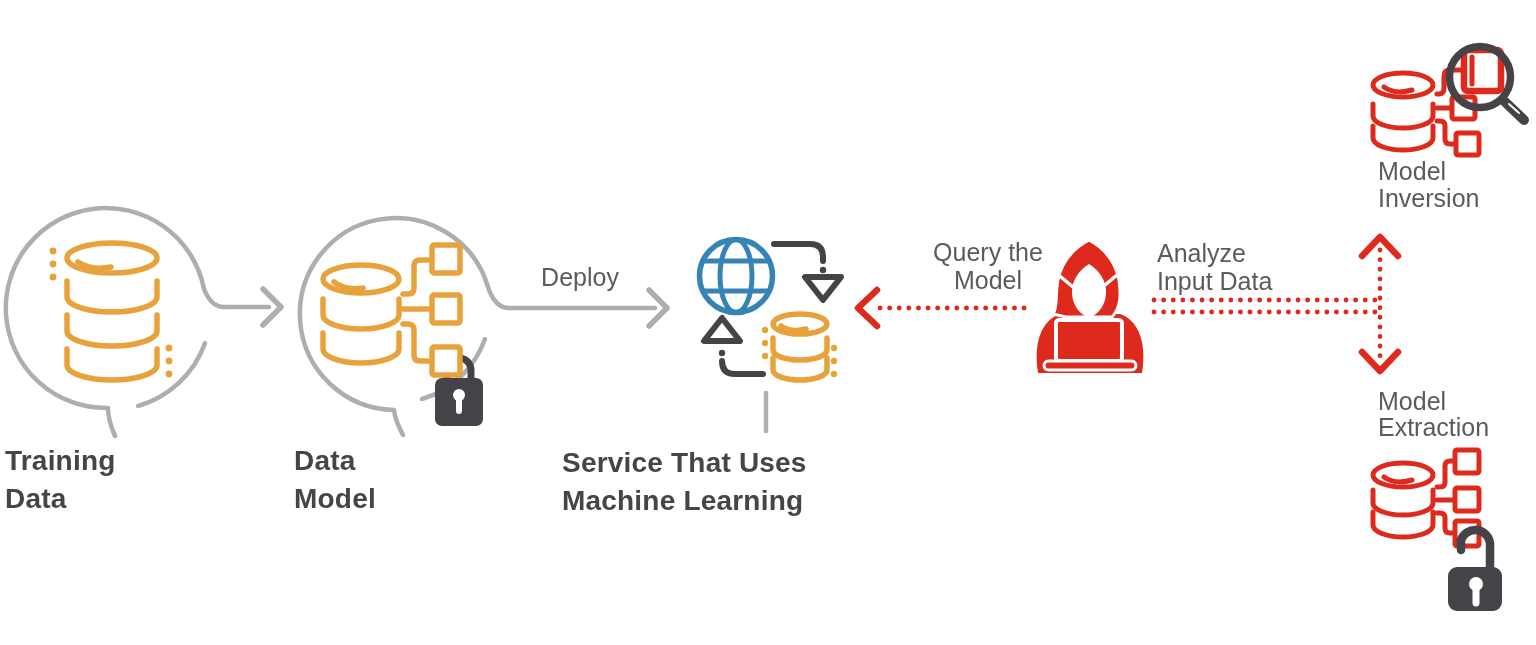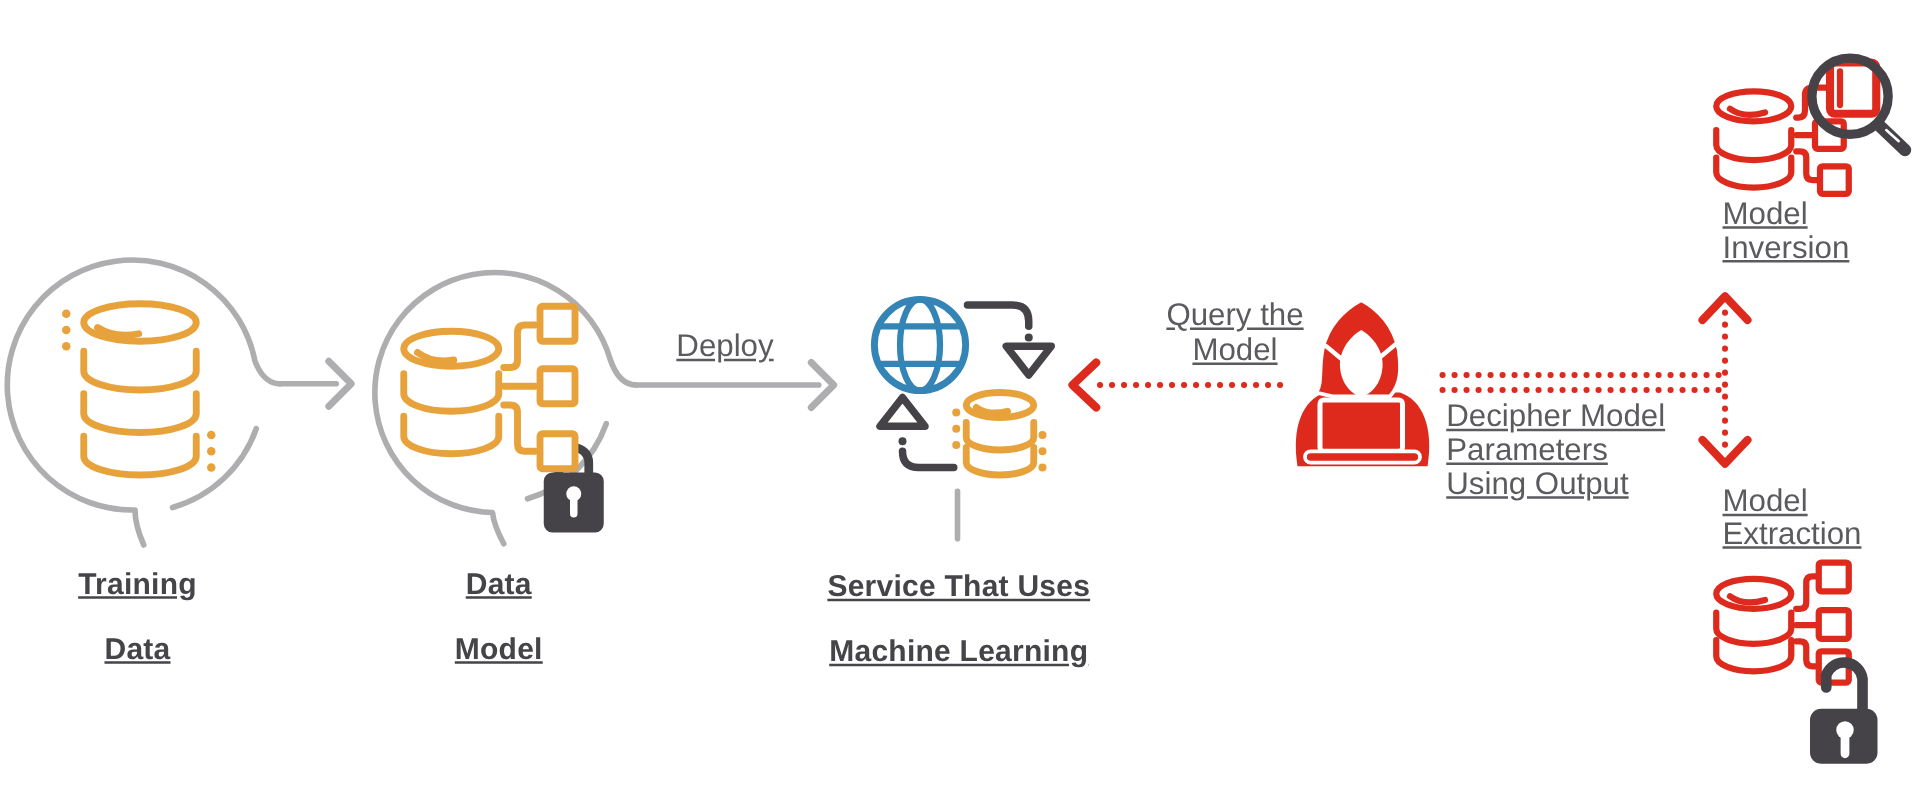--- a/index.html
+++ b/index.html
@@ -6,24 +6,24 @@
     --c-orange:#E8A23B; --c-red:#DD2A1D; --c-blue:#3584B6;
     --c-gray_light:#AEAEB0; --c-gray_dark:#454347;
     --c-text_dark:#454449; --c-text_medium:#5B5A5E; --c-bg:#FFFFFF;
   }
   html,body{margin:0;padding:0;background:#fff;}
   #stage{
     position:relative;width:1536px;height:645px;background:var(--c-bg);
     font-family:"Liberation Sans", sans-serif;overflow:hidden;
   }
   #art{position:absolute;left:0;top:0;}
-  .label{position:absolute;white-space:pre-line;text-decoration:underline;}
+  .label{position:absolute;white-space:pre-line;}
   .label-bold{
-    font-size:24px;font-weight:700;line-height:52px;color:var(--c-text_dark);
-    text-align:center;letter-spacing:0.2px;
+    font-size:28px;font-weight:700;line-height:38px;color:var(--c-text_dark);
+    text-align:left;letter-spacing:0.2px;
   }
   .label-reg{
     font-size:25px;font-weight:400;line-height:28px;color:var(--c-text_medium);
   }
   .center{text-align:center;}
   
   .sl{stroke:var(--c-gray_light);stroke-width:4.5;fill:none;stroke-linecap:round;stroke-linejoin:round;}
   .chevg{stroke:var(--c-gray_light);stroke-width:5.5;fill:none;stroke-linecap:round;stroke-linejoin:round;}
   .so{stroke:var(--c-orange);stroke-width:5.5;fill:none;stroke-linecap:round;stroke-linejoin:round;}
   .sof{stroke:var(--c-orange);stroke-width:5.5;fill:#fff;stroke-linejoin:round;}
@@ -221,24 +221,23 @@
 Model</div>
 
   <div class="label label-reg center" style="left:500px;top:263px;width:160px;">Deploy</div>
 
   <div class="label label-bold" style="left:562px;top:444px;width:410px;">Service That Uses
 Machine Learning</div>
 
   <div class="label label-reg center" style="left:888px;top:238px;width:200px;">Query the
 Model</div>
 
-
-  <div class="label label-reg" style="left:1157px;top:320px;line-height:27px;">Decipher Model
-Parameters
-Using Output</div>
+  <div class="label label-reg" style="left:1157px;top:239px;">Analyze
+Input Data</div>
+
 
   <div class="label label-reg" style="left:1378px;top:158px;line-height:27px;">Model
 Inversion</div>
 
   <div class="label label-reg" style="left:1378px;top:388px;line-height:26px;">Model
 Extraction</div>
 
 </div>
 
 </body></html>

